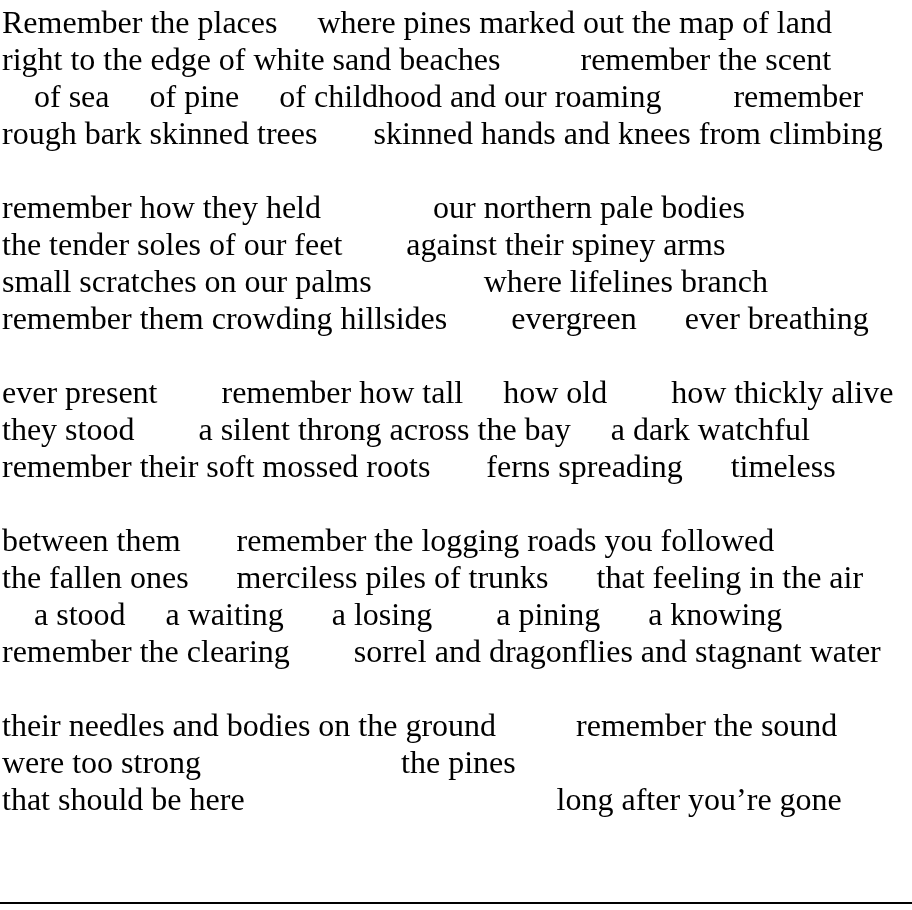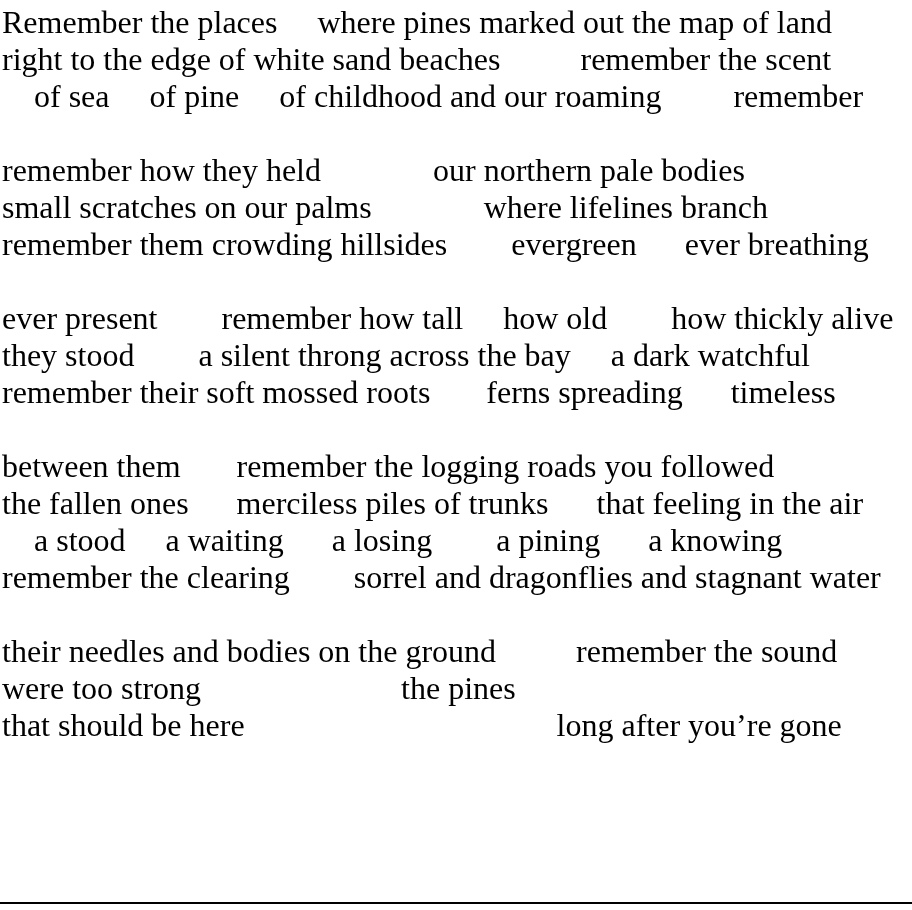--- a/index.html
+++ b/index.html
@@ -44,22 +44,24 @@
   }
 </style>
 </head>
 <body style="background: rgb(255, 255, 255);">
 
 <div class="page">
   <div class="poem" id="poem" style="color: rgb(0, 0, 0);">
       <div class="line">Remember the places     where pines marked out the map of land</div>
       <div class="line">right to the edge of white sand beaches          remember the scent</div>
       <div class="line">    of sea     of pine     of childhood and our roaming         remember</div>
+      <div class="line">rough bark skinned trees       skinned hands and knees from climbing</div>
       <div class="line"></div>
       <div class="line">remember how they held              our northern pale bodies</div>
+      <div class="line">the tender soles of our feet        against their spiney arms</div>
       <div class="line">small scratches on our palms              where lifelines branch</div>
       <div class="line">remember them crowding hillsides        evergreen      ever breathing</div>
       <div class="line"></div>
       <div class="line">ever present        remember how tall     how old        how thickly alive</div>
       <div class="line">they stood        a silent throng across the bay     a dark watchful</div>
       <div class="line">remember their soft mossed roots       ferns spreading      timeless</div>
       <div class="line"></div>
       <div class="line">between them       remember the logging roads you followed</div>
       <div class="line">the fallen ones      merciless piles of trunks      that feeling in the air</div>
       <div class="line">    a stood     a waiting      a losing        a pining      a knowing</div>

